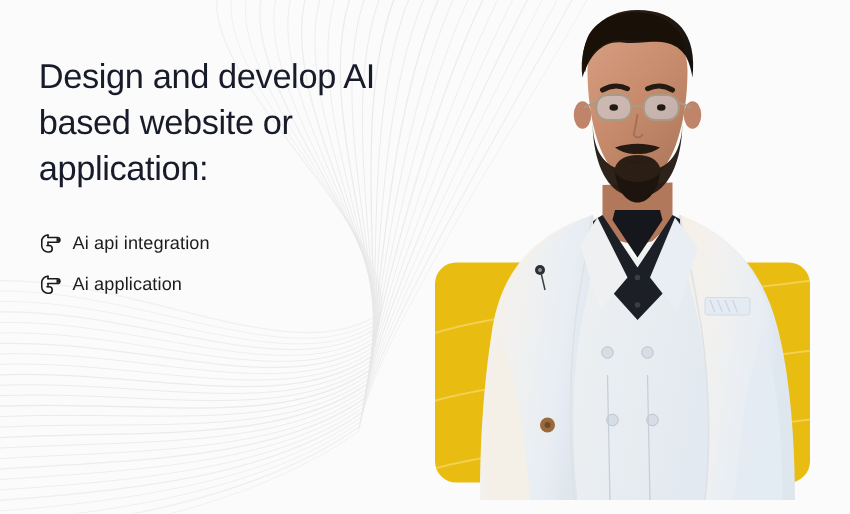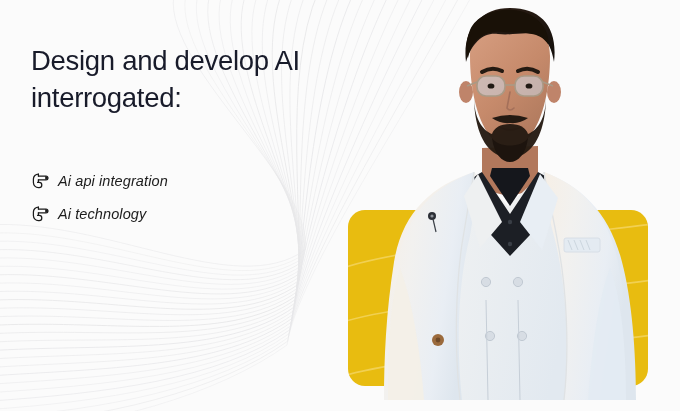--- a/index.html
+++ b/index.html
@@ -16,21 +16,21 @@
 
   
   .headline{
     position:absolute;left:31px;top:42px;width:360px;z-index:4;
     font-size:27.5px;line-height:37px;font-weight:400;letter-spacing:-0.3px;
     color:#181b2a;
   }
   .headline .hl-line{display:block;white-space:nowrap;}
 
   
-  .features{position:absolute;left:28px;top:169px;z-index:4;font-style:italic;}
+  .features{position:absolute;left:28px;top:183px;z-index:4;}
   .feature-row{display:flex;align-items:center;height:24px;margin-bottom:9px;}
   .feature-icon{width:22px;height:20px;flex:0 0 22px;margin-right:8px;display:block;}
   .feature-label{
     font-size:14.5px;color:#1c1c1c;font-weight:400;letter-spacing:0.1px;
     white-space:nowrap;line-height:20px;
   }
 
   
   .yellow-card{
     position:absolute;left:348px;top:210px;width:300px;height:176px;
@@ -209,21 +209,22 @@
                  C 148 128, 142 124, 132 124 C 122 124, 116 128, 114 134
                  C 104 130, 96 118, 96 96 Z" fill="#241a12" opacity="0.96"></path>
         <path d="M 114 138 C 120 148, 144 148, 150 138 C 148 154, 140 162, 132 162
                  C 124 162, 116 154, 114 138 Z" fill="#1d140e"></path>
       </g>
     </svg>
   </div>
 
   <div class="headline">
     <span class="hl-line">Design and develop AI</span>
-    <span class="hl-line">interrogated:</span>
+    <span class="hl-line">based website or</span>
+    <span class="hl-line">application:</span>
   </div>
 
   <div class="features">
 
     <div class="feature-row">
       <svg class="feature-icon" viewBox="0 0 22 20" aria-hidden="true">
         <path d="M10.4 5.0 L18.0 5.0 A1.9 1.9 0 0 1 18.0 8.8 L10.4 8.8
                  M10.4 3.0 A5.0 5.0 0 0 0 5.4 8.0 L5.4 11.6
                  A5.0 5.0 0 0 0 10.4 16.6 L11.2 16.6
                  A2.6 2.6 0 0 0 11.2 11.4 L9.6 11.4" fill="none" stroke="#1b1b1b" stroke-width="1.25" stroke-linecap="round" stroke-linejoin="round"></path>
@@ -235,19 +236,19 @@
 
     <div class="feature-row">
       <svg class="feature-icon" viewBox="0 0 22 20" aria-hidden="true">
         <path d="M10.4 5.0 L18.0 5.0 A1.9 1.9 0 0 1 18.0 8.8 L10.4 8.8
                  M10.4 3.0 A5.0 5.0 0 0 0 5.4 8.0 L5.4 11.6
                  A5.0 5.0 0 0 0 10.4 16.6 L11.2 16.6
                  A2.6 2.6 0 0 0 11.2 11.4 L9.6 11.4" fill="none" stroke="#1b1b1b" stroke-width="1.25" stroke-linecap="round" stroke-linejoin="round"></path>
         <path d="M10.4 3.0 L10.4 5.0 M10.4 8.8 L10.4 11.4" fill="none" stroke="#1b1b1b" stroke-width="1.25" stroke-linecap="round"></path>
         <path d="M17.2 5.0 L20.6 6.9 L17.2 8.8 Z" fill="#1b1b1b"></path>
       </svg>
-      <span class="feature-label">Ai technology</span>
+      <span class="feature-label">Ai application</span>
     </div>
 
 
   </div>
 
 </div>
 
 </body></html>

